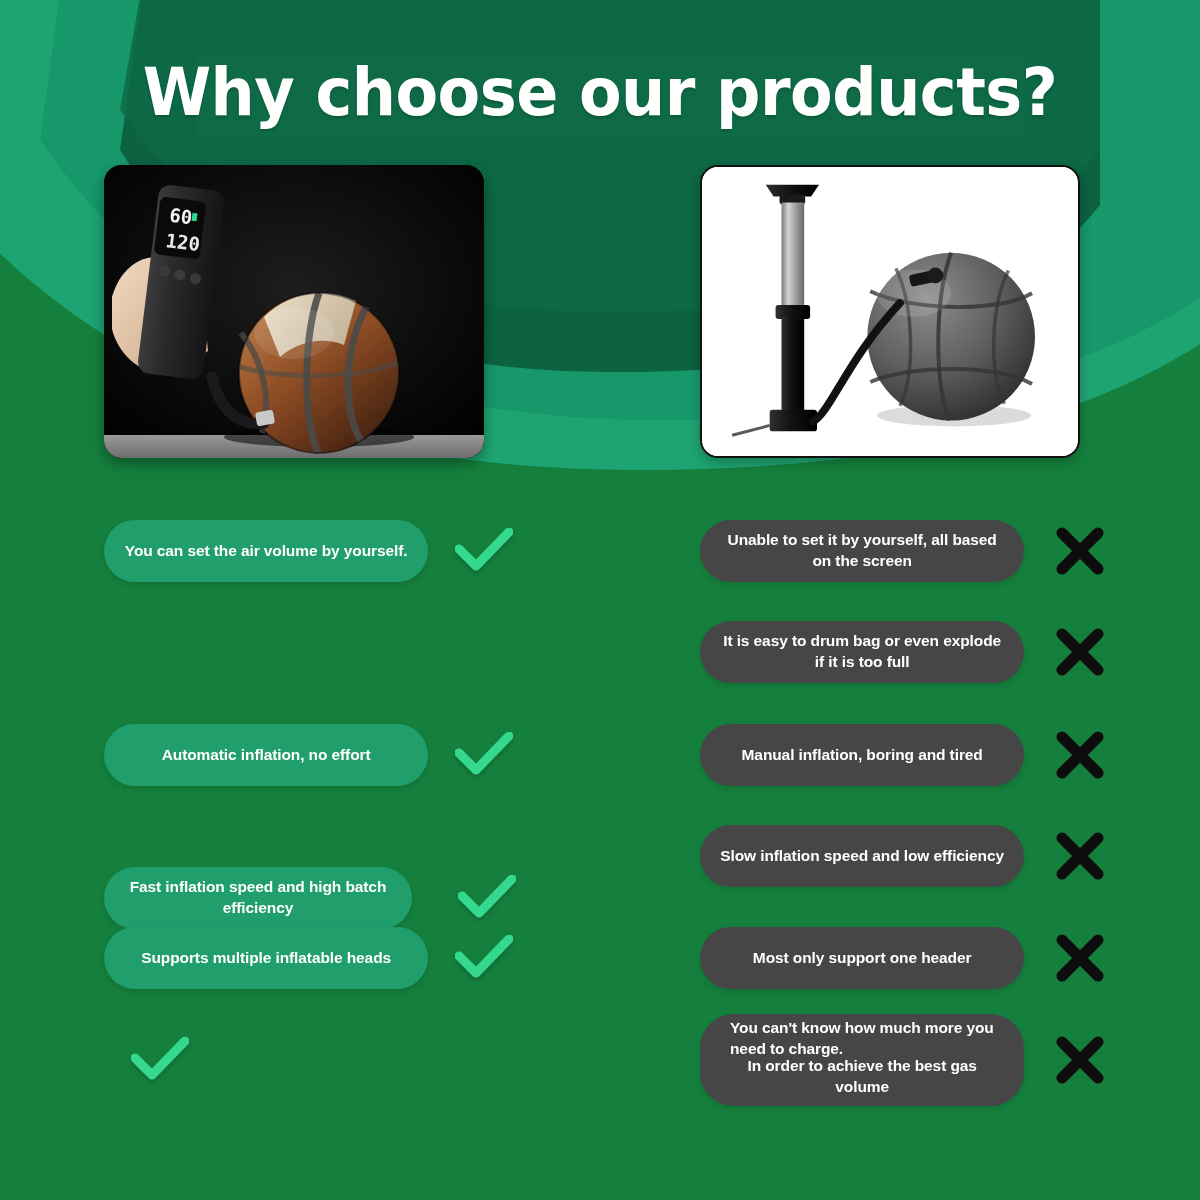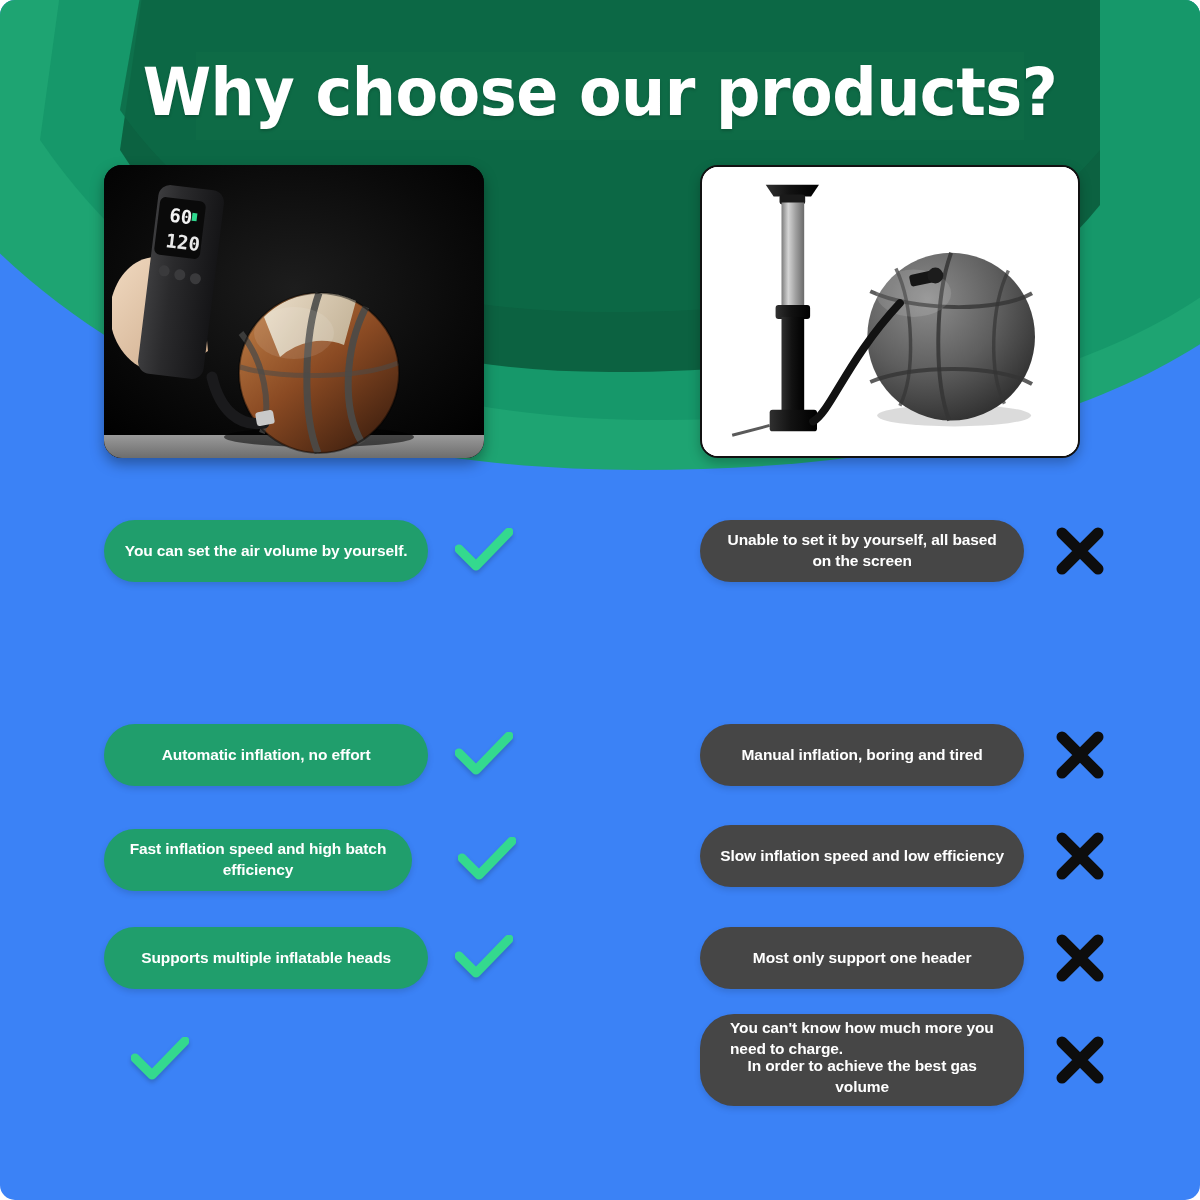--- a/index.html
+++ b/index.html
@@ -10,23 +10,22 @@
     height: 1200px;
     background: #ffffff;
     font-family: "Liberation Sans", sans-serif;
     overflow: hidden;
   }
 
   #stage {
     position: relative;
     width: 1200px;
     height: 1200px;
-    background: #3b82f6;
+    background: #15803d;
     overflow: hidden;
-    border-radius: 15px;
   }
 
   
   .header-zone {
     position: absolute;
     left: 0; top: 0;
     width: 1200px;
     height: 470px;
     overflow: hidden;
     z-index: 0;
@@ -315,21 +314,21 @@
       <div class="pill pill-pro">
         <span class="pill-text">Automatic inflation, no effort</span>
       </div>
       <div class="mark">
         <svg class="check-shadow" width="58" height="46" viewBox="0 0 58 46">
           <path d="M 4,21 L 21,38 L 54,4" fill="none" stroke="#34d98e" stroke-width="9" stroke-linecap="round" stroke-linejoin="round"></path>
         </svg>
       </div>
     </div>
 
-    <div class="feature-row col-left" style="top:828px;height:64px;gap:22px;">
+    <div class="feature-row col-left" style="top:866px;height:64px;gap:22px;">
       <div class="pill pill-pro">
         <span class="pill-text">Fast inflation speed and high batch efficiency</span>
       </div>
       <div class="mark">
         <svg class="check-shadow" width="58" height="46" viewBox="0 0 58 46">
           <path d="M 4,21 L 21,38 L 54,4" fill="none" stroke="#34d98e" stroke-width="9" stroke-linecap="round" stroke-linejoin="round"></path>
         </svg>
       </div>
     </div>
 
@@ -356,20 +355,30 @@
       <div class="pill pill-con">
         <span class="pill-text">Unable to set it by yourself, all based on the screen</span>
       </div>
       <div class="mark">
         <svg width="50" height="50" viewBox="0 0 50 50">
           <path d="M 7,7 L 43,43 M 43,7 L 7,43" stroke="#0d0d0d" stroke-width="11" stroke-linecap="round"></path>
         </svg>
       </div>
     </div>
 
+    <div class="feature-row col-right" style="top:620px;height:64px;">
+      <div class="pill pill-con">
+        <span class="pill-text">It is easy to drum bag or even explode if it is too full</span>
+      </div>
+      <div class="mark">
+        <svg width="50" height="50" viewBox="0 0 50 50">
+          <path d="M 7,7 L 43,43 M 43,7 L 7,43" stroke="#0d0d0d" stroke-width="11" stroke-linecap="round"></path>
+        </svg>
+      </div>
+    </div>
 
     <div class="feature-row col-right" style="top:723px;height:64px;">
       <div class="pill pill-con">
         <span class="pill-text">Manual inflation, boring and tired</span>
       </div>
       <div class="mark">
         <svg width="50" height="50" viewBox="0 0 50 50">
           <path d="M 7,7 L 43,43 M 43,7 L 7,43" stroke="#0d0d0d" stroke-width="11" stroke-linecap="round"></path>
         </svg>
       </div>

